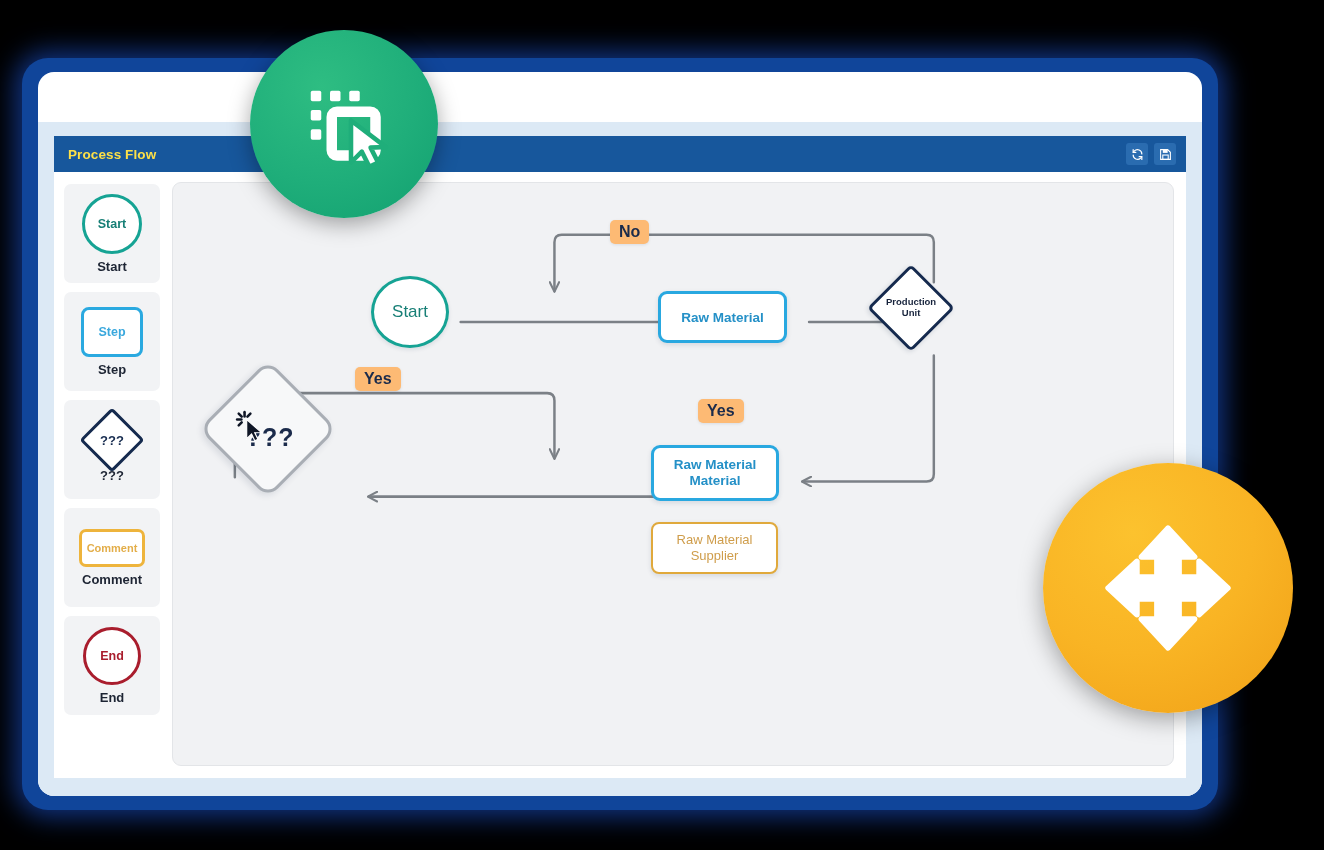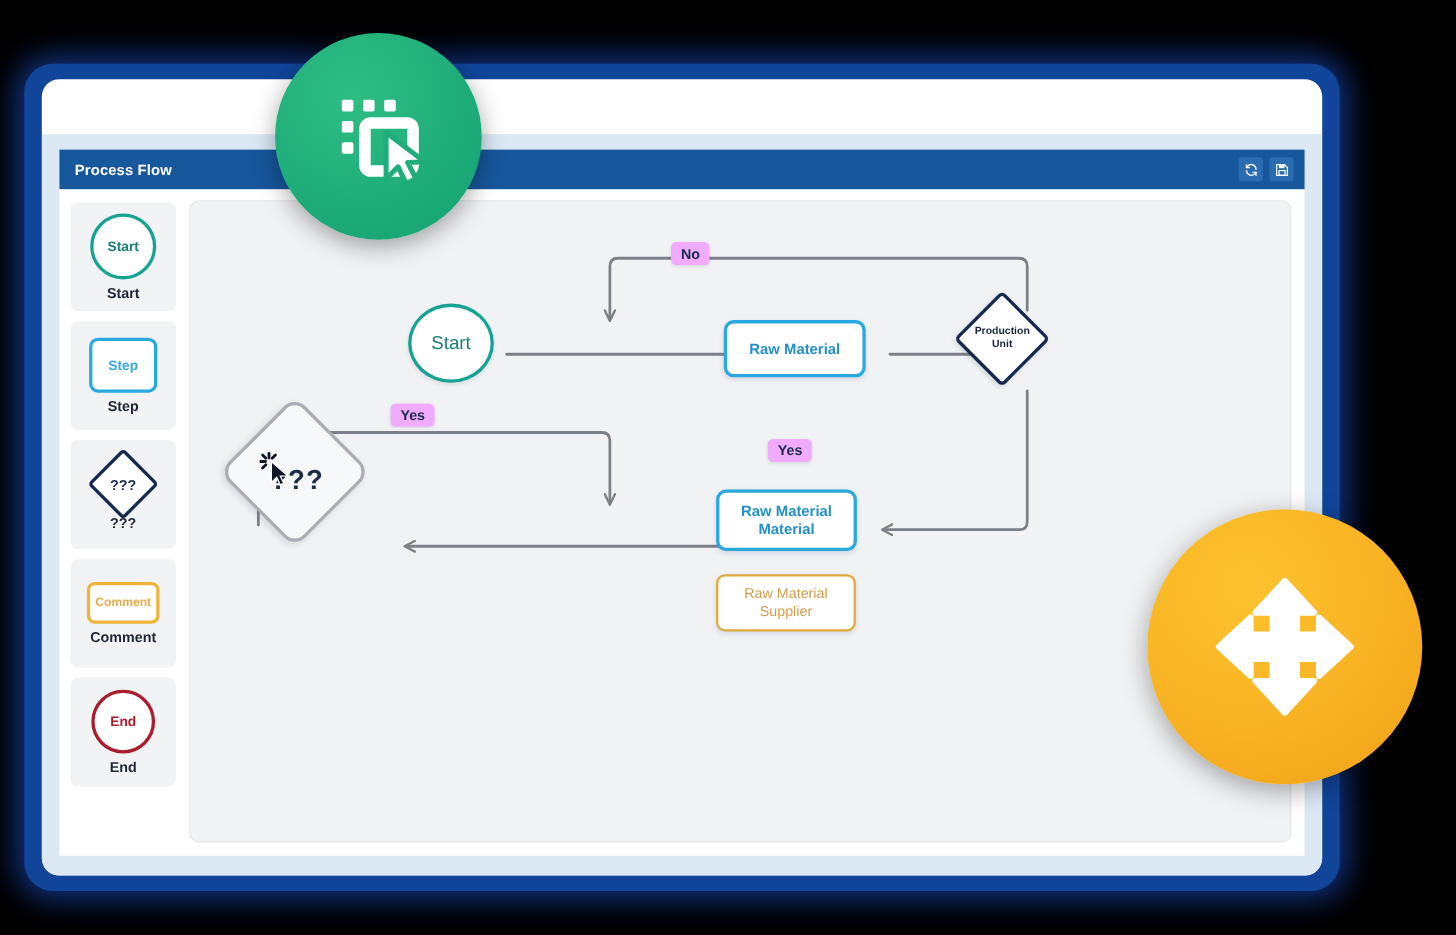--- a/index.html
+++ b/index.html
@@ -60,21 +60,21 @@
     display: flex; flex-direction: column;
   }
   .panel-header {
     height: 36px;
     background: #17579c;
     display: flex; align-items: center;
     padding: 0 10px 0 14px;
     flex: 0 0 36px;
   }
   .panel-title {
-    color: #ffffff;
+    color: #fde047;
     font-size: 13.5px;
     font-weight: 700;
     letter-spacing: .1px;
   }
   .panel-header-actions {
     margin-left: auto;
     display: flex; gap: 6px; align-items: center;
   }
   .hdr-btn {
     width: 22px; height: 22px;
@@ -232,24 +232,24 @@
   .drag-cursor {
     position: absolute;
     left: 62px; top: 227px;
     width: 34px; height: 34px;
     pointer-events: none;
   }
 
   
   .edge-label {
     position: absolute;
-    background: #f0abfc;
+    background: #fdba74;
     border-radius: 5px;
     padding: 3px 9px;
-    font-size: 13px;
+    font-size: 16px;
     font-weight: 700;
     color: #1b2b4b;
     box-shadow: 0 1px 3px rgba(20,40,70,.10);
   }
   .lbl-no  { left: 437px; top: 37px; }
   .lbl-yes1{ left: 182px; top: 184px; }
   .lbl-yes2{ left: 525px; top: 216px; }
 
   
   .badge {

